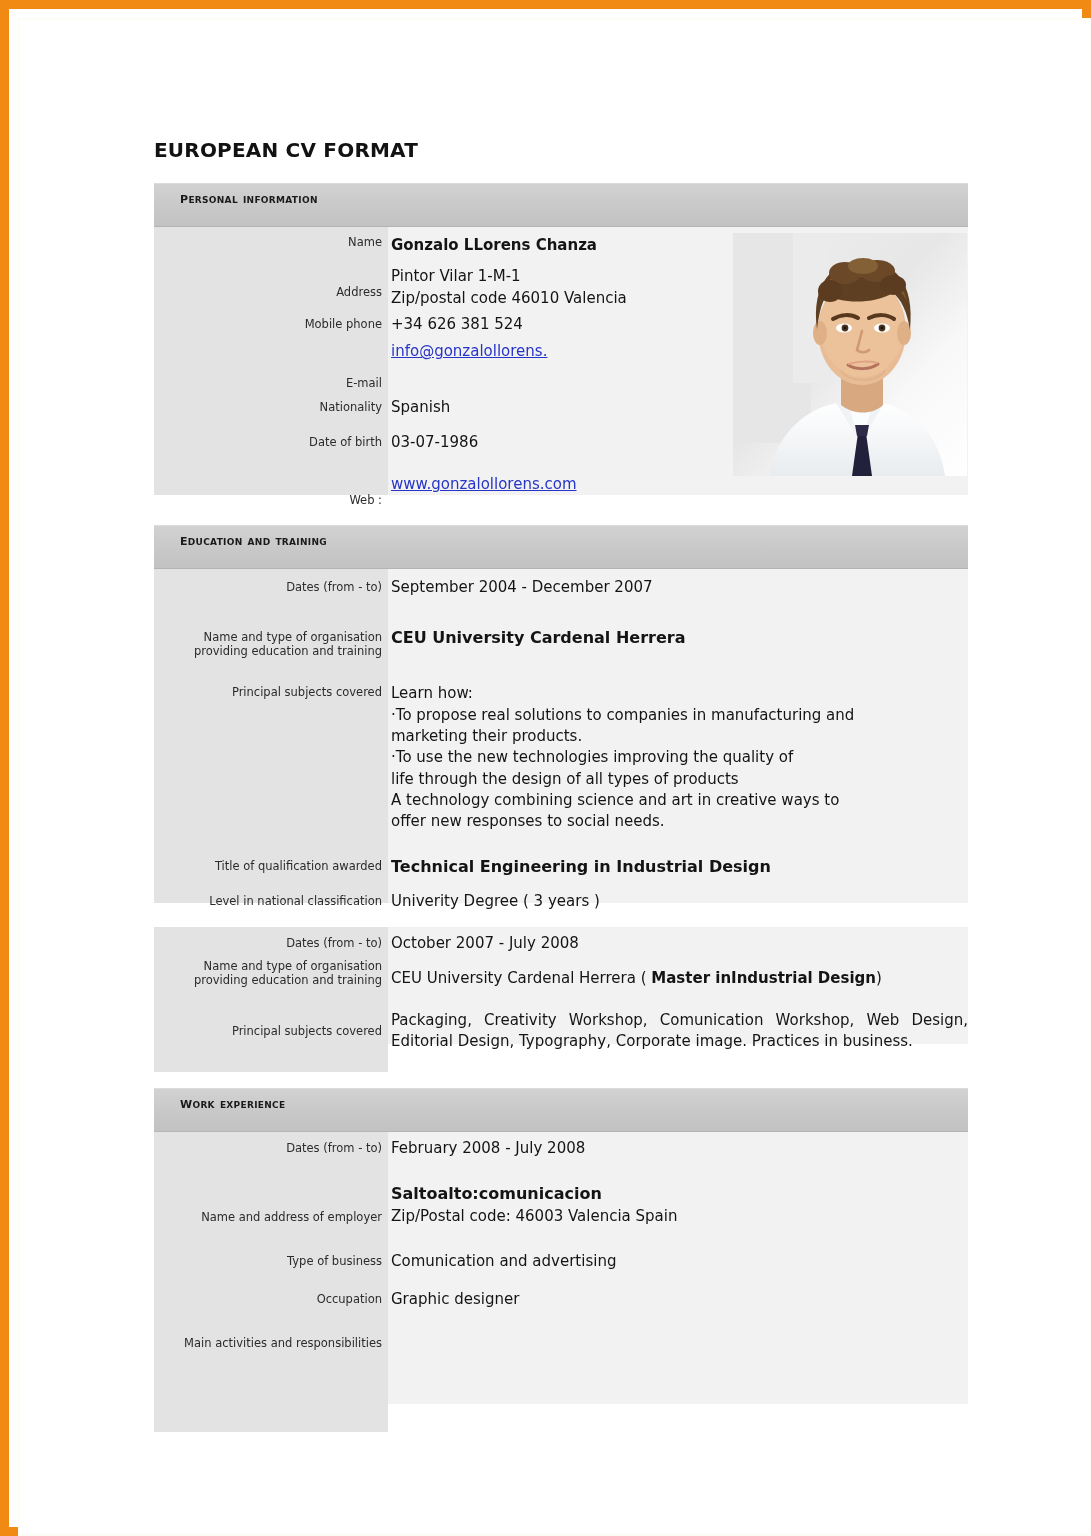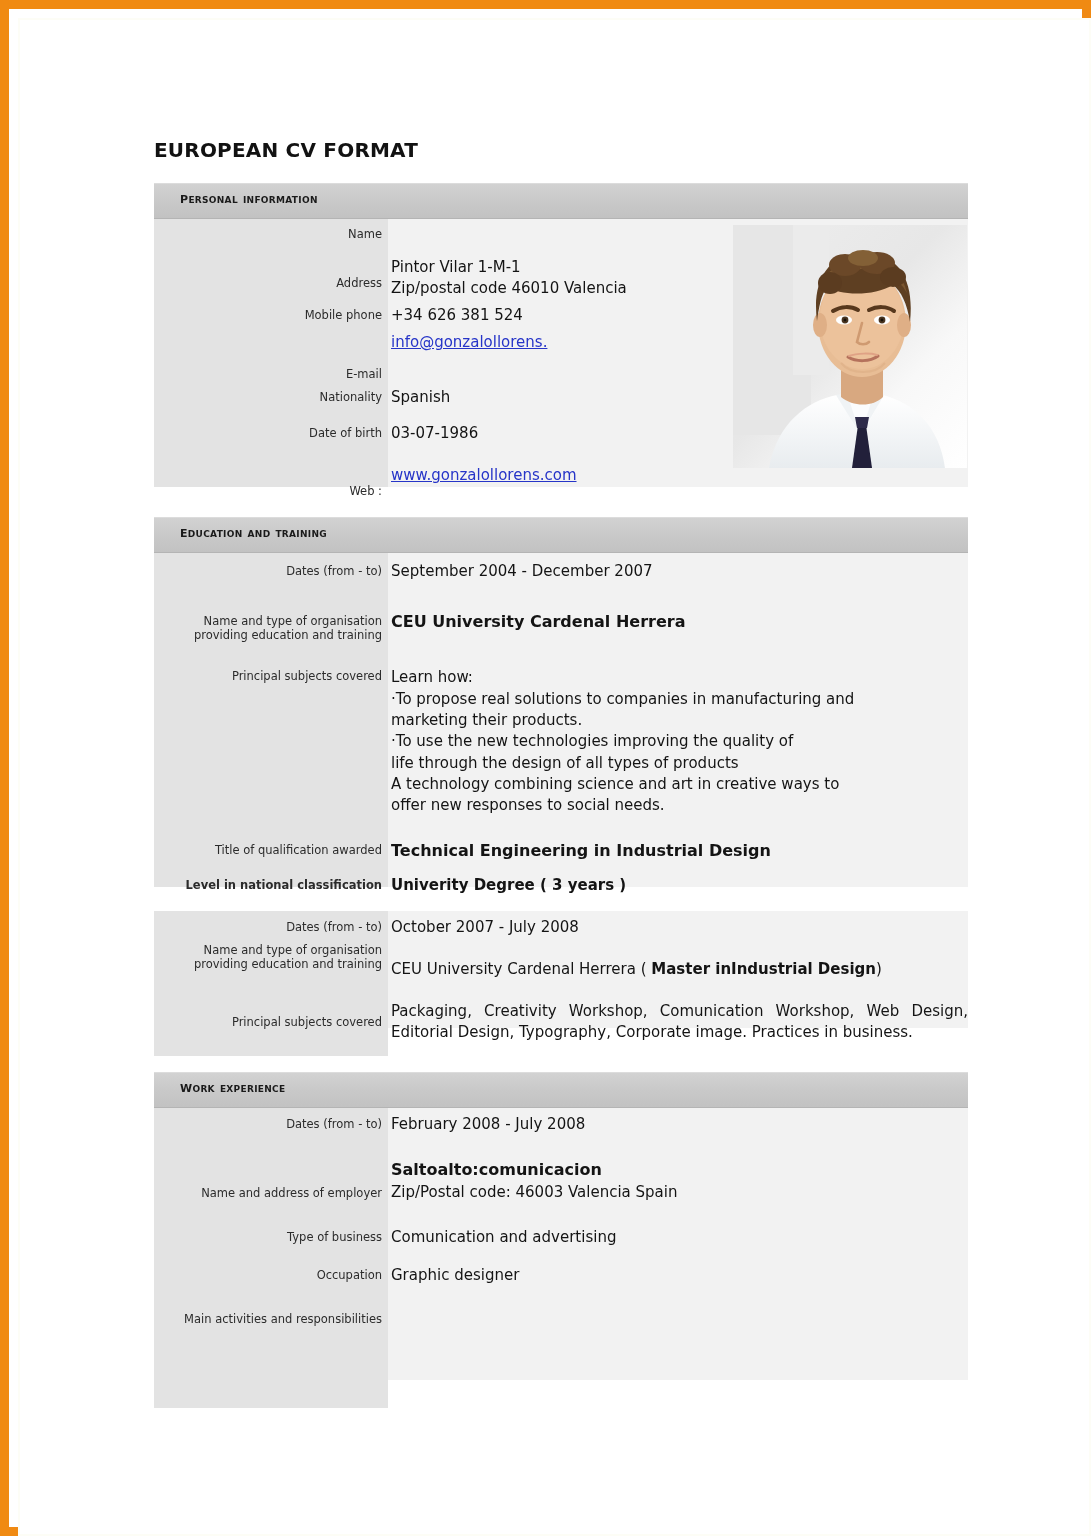--- a/index.html
+++ b/index.html
@@ -42,21 +42,21 @@
     font-weight: bold;
     letter-spacing: 0.2px;
     color: #121212;
     margin: 0 0 21px 0;
     font-family: "DejaVu Sans", sans-serif;
   }
 
   
   .section-bar {
     width: 814px;
-    height: 36px;
+    height: 44px;
     background: linear-gradient(to bottom, #d2d2d2 0%, #c9c9c9 50%, #c2c2c2 100%);
     border-top: 1px solid #dcdcdc;
     border-bottom: 1px solid #b4b4b4;
     box-sizing: border-box;
     position: relative;
   }
   .section-bar .section-label {
     position: absolute;
     left: 26px;
     top: 5px;
@@ -215,20 +215,21 @@
             <path d="M115 132 C123 137 137 137 145 131" stroke="#b5725c" stroke-width="3" fill="none" stroke-linecap="round"></path>
             <path d="M116 131 C124 128 138 128 144 130" stroke="#dfa285" stroke-width="2" fill="none" stroke-linecap="round"></path>
 
             <path d="M108 138 C118 150 142 150 152 138" stroke="#dcae85" stroke-width="2" fill="none" opacity="0.6"></path>
           </svg>
         </div>
 
         <div class="rows" style="padding-top:8px;">
           <div class="row">
             <div class="lbl">Name</div>
+            <div class="val bold">Gonzalo LLorens Chanza</div>
           </div>
 
           <div class="row" style="margin-top:10px;">
             <div class="lbl" style="padding-top:19px;">Address</div>
             <div class="val">
               <div>Pintor Vilar 1-M-1</div>
               <div>Zip/postal code 46010 Valencia</div>
             </div>
           </div>
 
@@ -297,21 +298,21 @@
               <div>  A technology combining science and art in creative ways to</div>
               <div>offer new responses to social needs.</div>
             </div>
           </div>
 
           <div class="row" style="margin-top:24px;">
             <div class="lbl" style="padding-top:3px;">Title of qualification awarded</div>
             <div class="val bold" style="font-size:16px;">Technical Engineering in Industrial Design</div>
           </div>
 
-          <div class="row" style="margin-top:12px;font-weight:bold;">
+          <div class="row" style="margin-top:12px;">
             <div class="lbl" style="padding-top:3px;">Level in national classification</div>
             <div class="val">Univerity Degree ( 3 years )</div>
           </div>
         </div>
       </div>
 
       <div style="height:24px;"></div>
 
       <div class="block" style="height:145px;">
         <div class="col-left-bg" style="height:145px;"></div>
@@ -321,21 +322,21 @@
           <div class="row">
             <div class="lbl" style="padding-top:3px;">Dates (from - to)</div>
             <div class="val">October 2007 - July 2008</div>
           </div>
 
           <div class="row" style="margin-top:5px;">
             <div class="lbl two-line">
               <div>Name and type of organisation</div>
               <div>providing education and training</div>
             </div>
-            <div class="val" style="margin-top:16px;">
+            <div class="val" style="margin-top:9px;">
               <span>CEU University Cardenal Herrera ( </span><span class="b">Master inIndustrial Design</span><span>)</span>
             </div>
           </div>
 
           <div class="row" style="margin-top:20px;">
             <div class="lbl" style="padding-top:14px;">Principal subjects covered</div>
             <div class="val justify" style="width:572px;">
               <div style="text-align:justify;text-align-last:justify;">Packaging, Creativity Workshop, Comunication Workshop, Web Design,</div>
               <div>Editorial Design, Typography, Corporate image. Practices in business.</div>
             </div>

